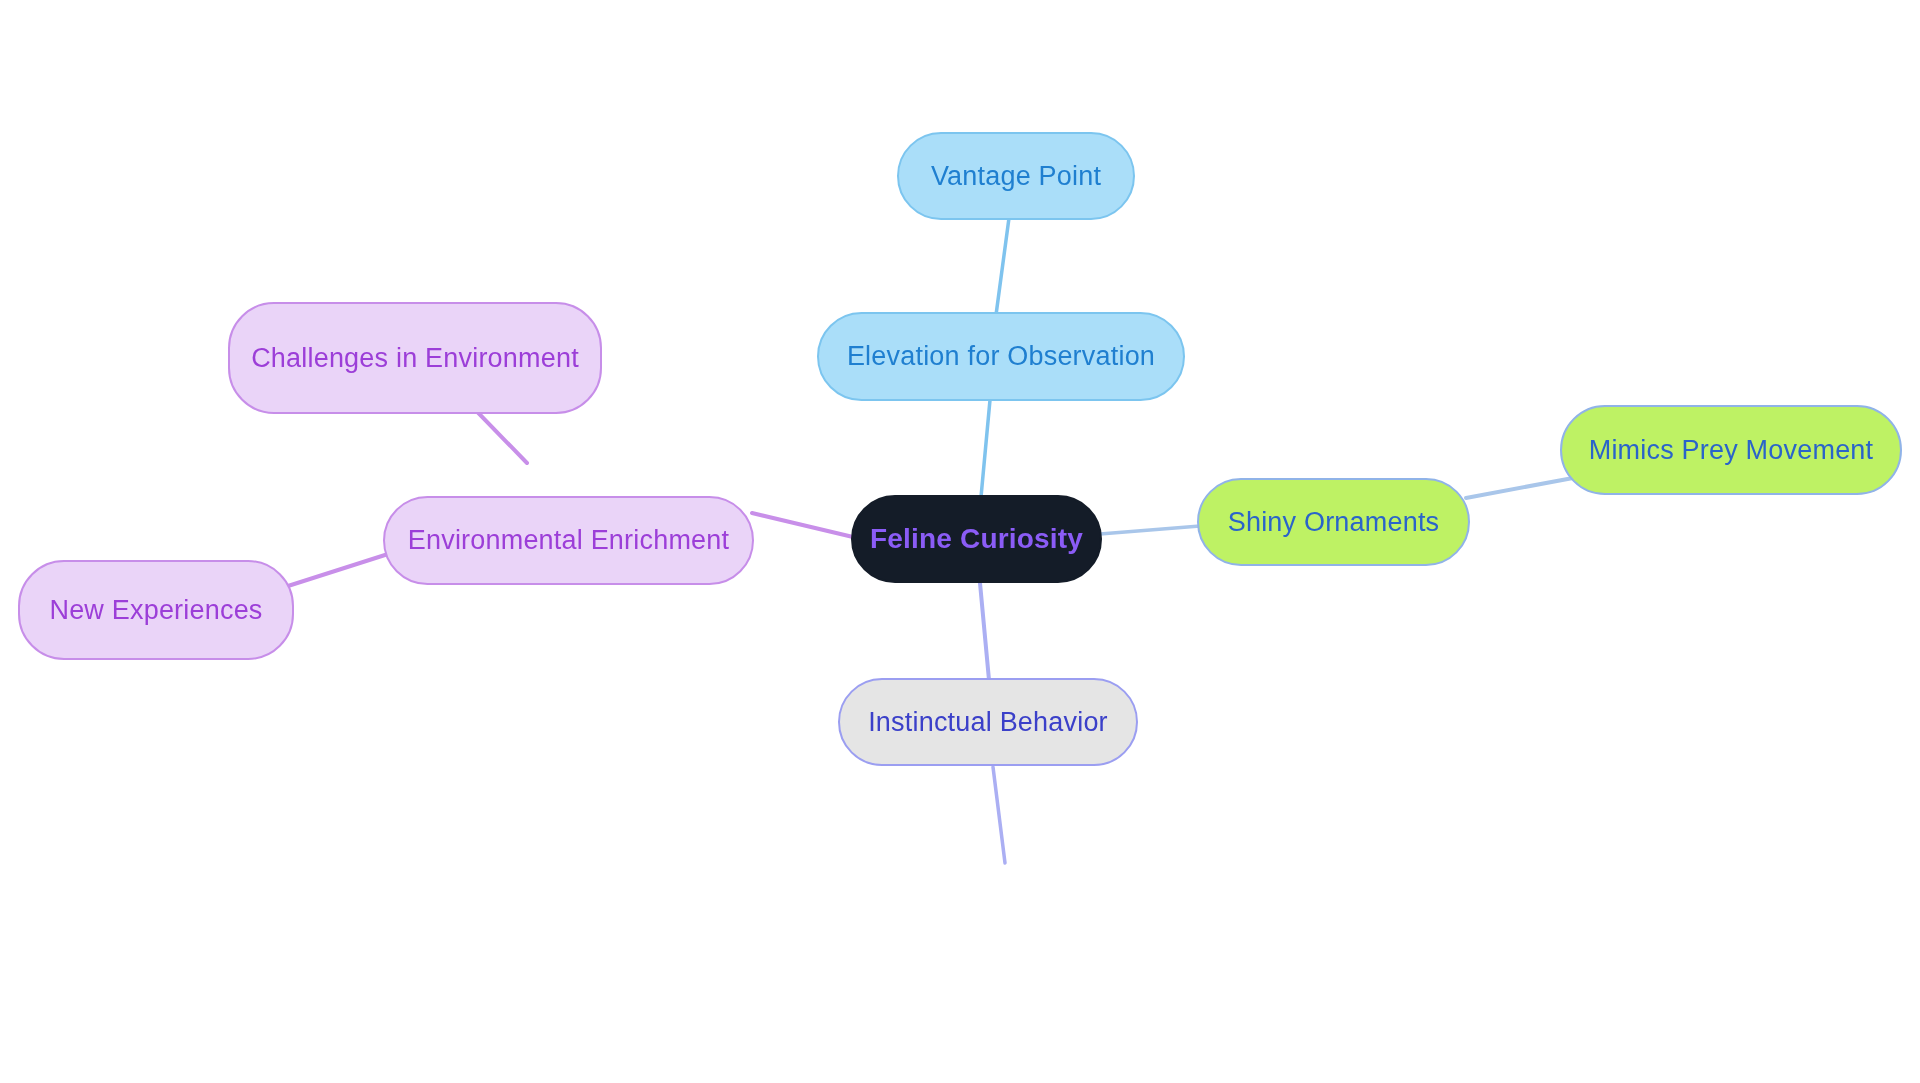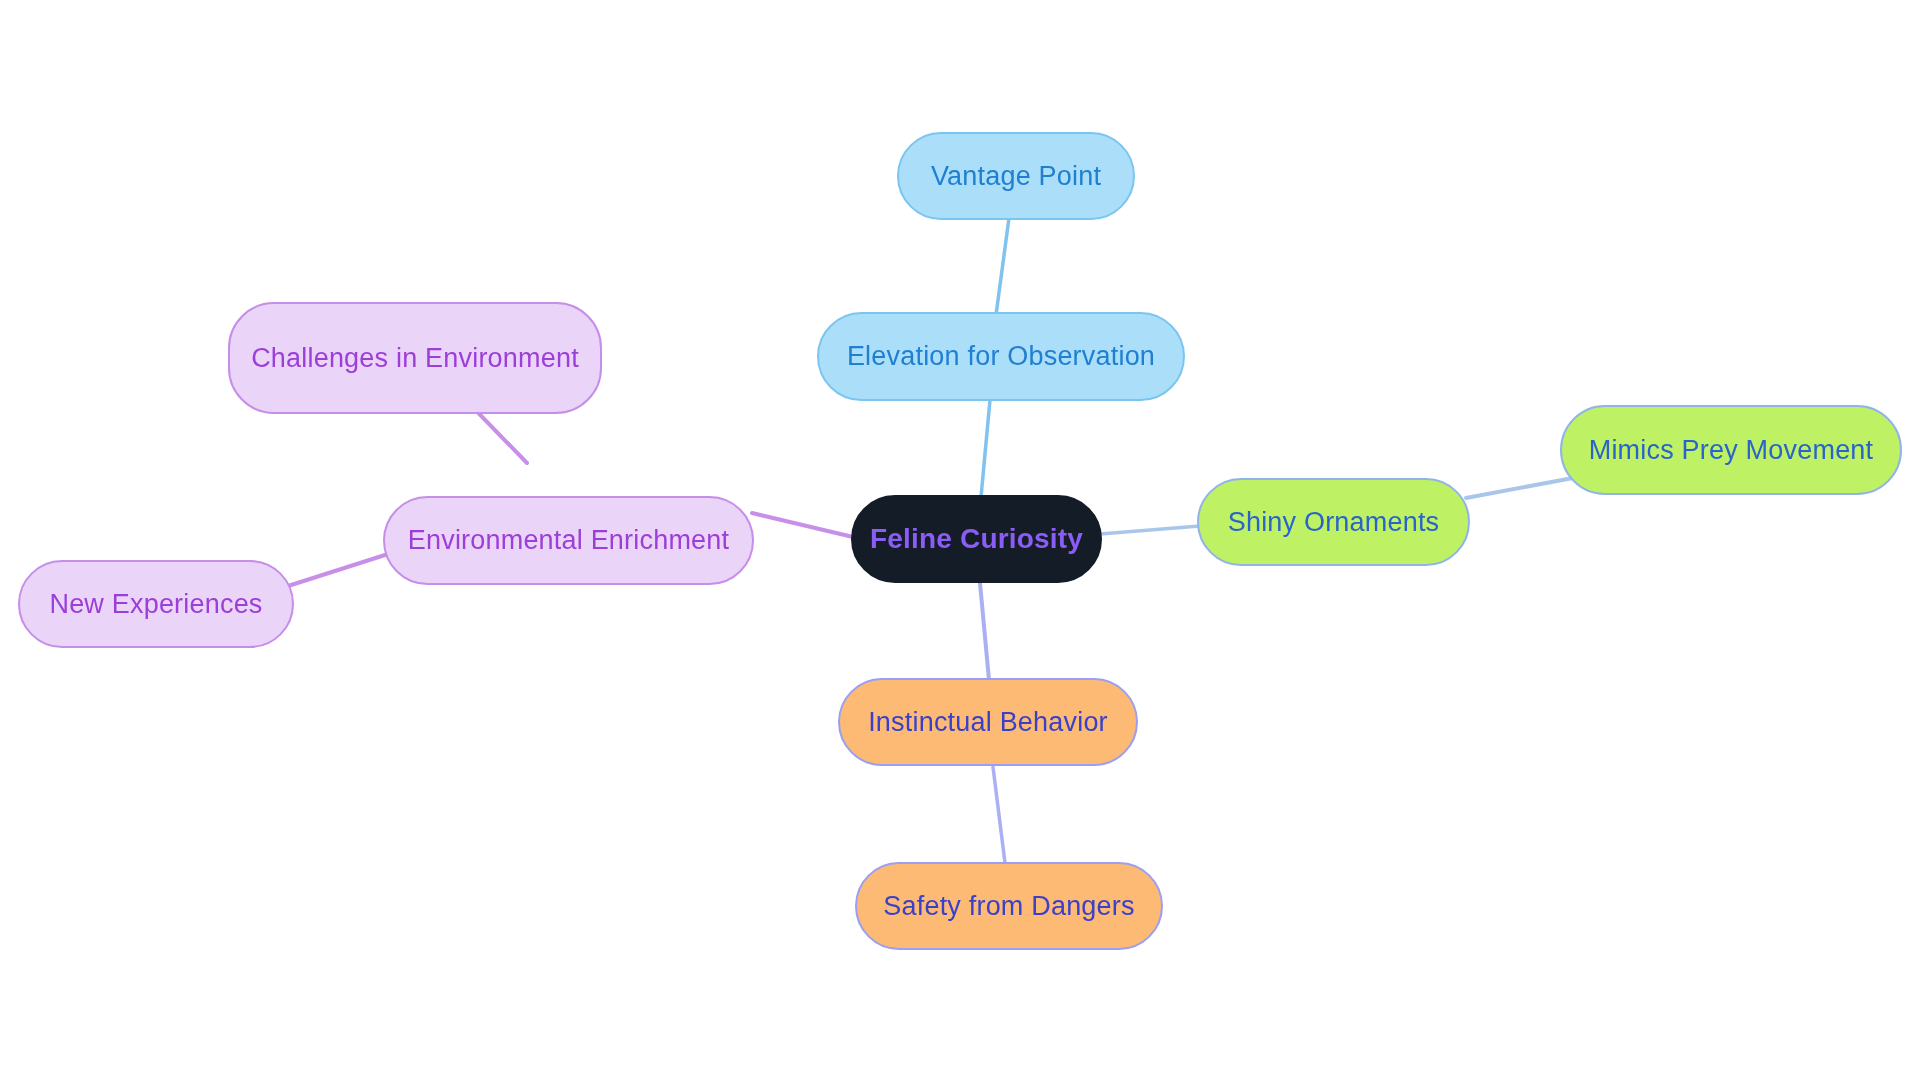--- a/index.html
+++ b/index.html
@@ -37,31 +37,31 @@
     cursor: pointer;
     user-select: none;
   }
   .node .label { pointer-events: none; }
 
   
   .t-center { background: #141c28; border-color: #141c28; color: #8b5cf6; font-size: 28px; font-weight: bold; }
   .t-sky    { background: #aadef9; border-color: #7cc5ef; color: #1f7fd0; }
   .t-blue   { background: #bef264; border-color: #90b3e8; color: #2a64ca; }
   .t-purple { background: #ead4f8; border-color: #c78ee9; color: #9c3ed8; }
-  .t-peri   { background: #fdba74; border-color: #9b9ef1; color: #3b40c9; text-align: center; }
+  .t-peri   { background: #e5e5e5; border-color: #9b9ef1; color: #3b40c9; text-align: center; }
 
   
   [data-name="node-feline-curiosity"]        { left: 851px;  top: 495px; width: 251px; height: 88px; }
   [data-name="node-vantage-point"]           { left: 897px;  top: 132px; width: 238px; height: 88px; justify-content: center; }
   [data-name="node-elevation-for-observation"]{ left: 817px; top: 312px; width: 368px; height: 89px; }
   [data-name="node-shiny-ornaments"]         { left: 1197px; top: 478px; width: 273px; height: 88px; }
   [data-name="node-mimics-prey-movement"]    { left: 1560px; top: 405px; width: 342px; height: 90px; }
   [data-name="node-environmental-enrichment"]{ left: 383px;  top: 460px; width: 371px; height: 89px; margin-top: 36px; }
   [data-name="node-challenges-in-environment"]{ left: 228px; top: 302px; width: 374px; height: 112px; }
-  [data-name="node-new-experiences"]         { left: 18px;   top: 560px; width: 276px; height: 88px; }
+  [data-name="node-new-experiences"]         { left: 18px;   top: 560px; width: 276px; height: 100px; }
   [data-name="node-instinctual-behavior"]    { left: 838px;  top: 678px; width: 300px; height: 88px; }
   [data-name="node-safety-from-dangers"]     { left: 855px;  top: 862px; width: 308px; height: 88px; }
 </style>
 </head>
 <body>
 
 <div class="canvas" data-name="mindmap-canvas">
 
   <svg class="edges" data-name="mindmap-edges" width="1920" height="1083" viewBox="0 0 1920 1083">
     <line data-name="edge-vantage-to-elevation" x1="1009" y1="218" x2="996" y2="315" stroke="#7fc3ee" stroke-width="3.5" stroke-linecap="round"></line>
@@ -95,21 +95,18 @@
   <div class="node t-purple" data-name="node-challenges-in-environment">
     <span class="label" data-name="node-label">Challenges in Environment</span>
   </div>
   <div class="node t-purple" data-name="node-new-experiences">
     <span class="label" data-name="node-label">New Experiences</span>
   </div>
 
   <div class="node t-peri" data-name="node-instinctual-behavior">
     <span class="label" data-name="node-label">Instinctual Behavior</span>
   </div>
-  <div class="node t-peri" data-name="node-safety-from-dangers">
-    <span class="label" data-name="node-label">Safety from Dangers</span>
-  </div>
 
   <div class="node t-center" data-name="node-feline-curiosity">
     <span class="label" data-name="node-label">Feline Curiosity</span>
   </div>
 
 </div>
 
 </body></html>

